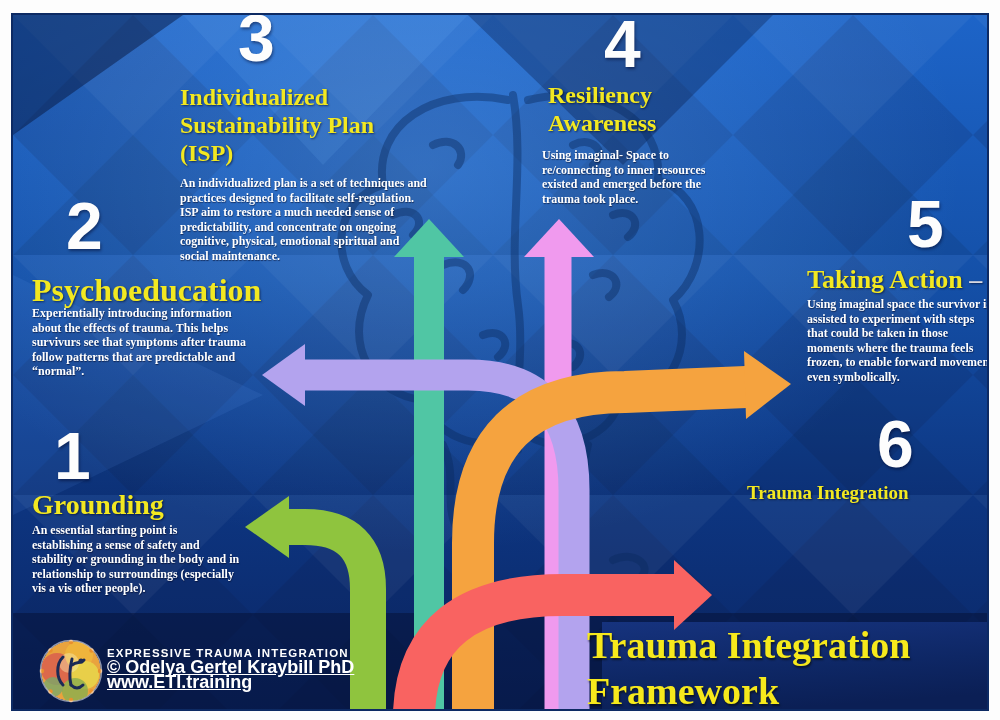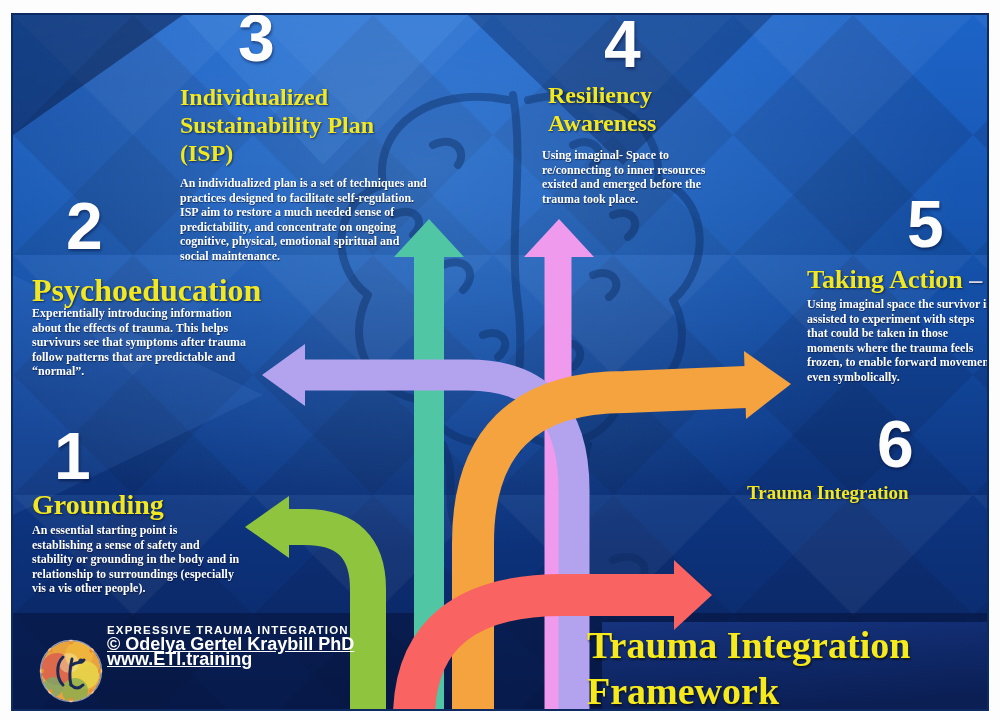--- a/index.html
+++ b/index.html
@@ -33,21 +33,21 @@
   .s1 .stage-title{font-size:28px;line-height:32px;}
   .s1 .desc{margin-top:2px;width:208px;}
   .s6{left:734px;top:396px;width:248px;} .s6 .num{margin-left:130px;}
   .s6 .stage-title{font-size:19px;line-height:32px;margin-top:0;}
   .s6 .desc{margin-top:2px;width:248px;}
   
   .title-text{position:absolute;left:574px;top:607px;width:360px;z-index:3;
      color:#f6e91c;font-weight:bold;font-size:38px;line-height:46px;
      font-family:"Liberation Serif", serif;text-shadow:1px 2px 2px rgba(10,10,0,.6);}
   
-  .footer-text{position:absolute;left:94px;top:608px;z-index:3;
+  .footer-text{position:absolute;left:94px;top:631px;z-index:3;
      font-family:"Liberation Sans", sans-serif;color:#ffffff;font-weight:bold;}
   .f1{font-size:11.5px;letter-spacing:1.2px;line-height:14px;}
   .f2,.f3{font-size:18px;line-height:14.5px;text-decoration:underline;}
   .logo{position:absolute;left:26px;top:624px;z-index:3;}
 </style>
 </head>
 <body>
 
 <div class="frame">
   <div class="canvas">

